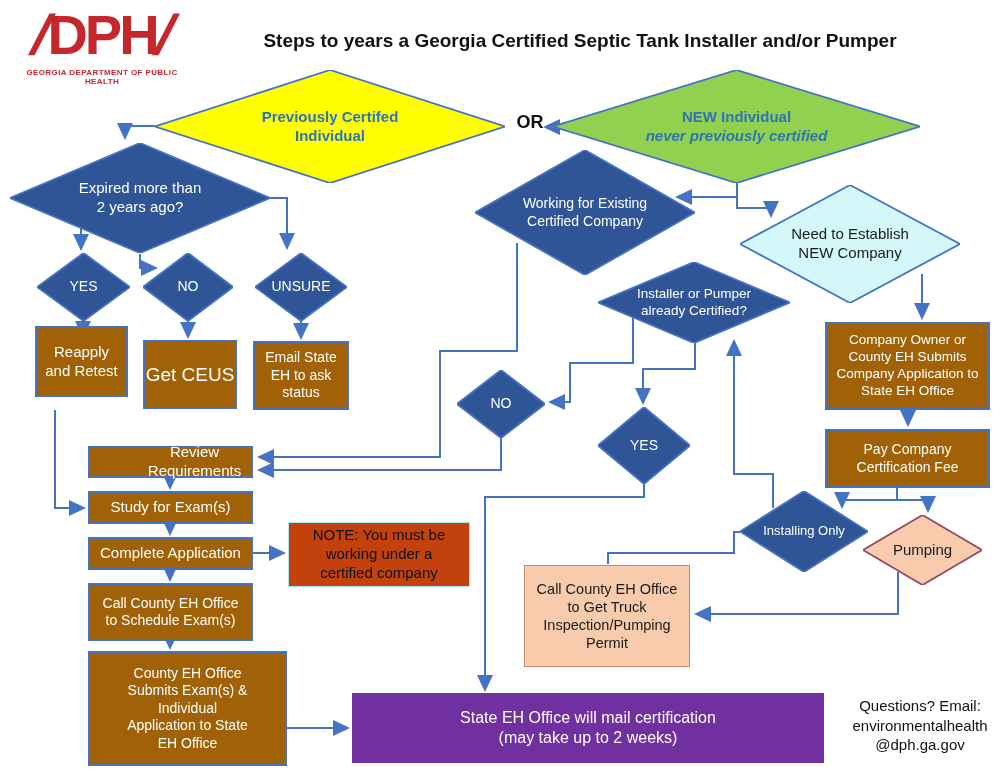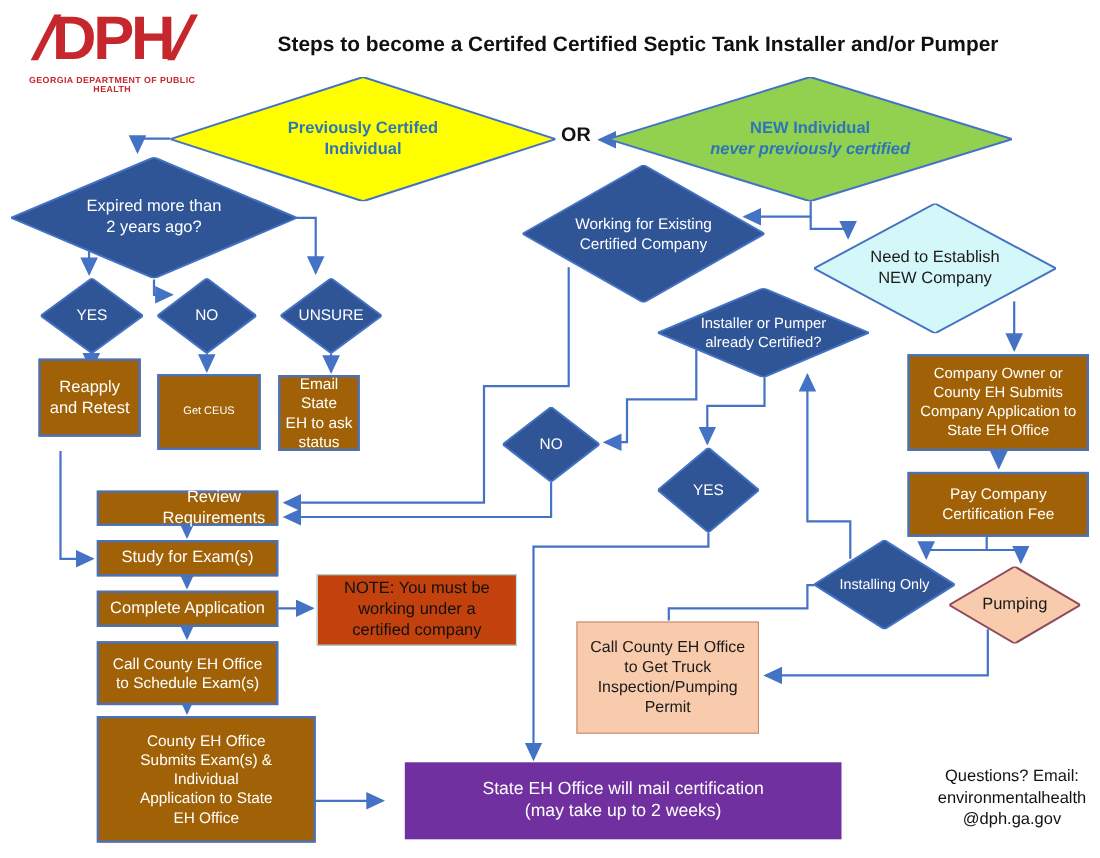--- a/index.html
+++ b/index.html
@@ -30,35 +30,35 @@
   .d-peach polygon{fill:#F8CBAD;stroke:#8f4a5e;}
   .diamond polygon{stroke-width:1.8;vector-effect:non-scaling-stroke;}
   .blue-text{color:#2E75B6;font-weight:bold;font-size:15px;}
   .black-text{color:#1a1a1a;}
   .it{font-style:italic;display:block;}
   .b1{display:block;}
   
   #wires{position:absolute;left:0;top:0;width:1000px;height:780px;pointer-events:none;}
   #wires polyline{fill:none;stroke:#4472C4;stroke-width:2;}
   
-  .or-label{position:absolute;left:510px;top:112px;width:40px;
+  .or-label{position:absolute;left:510px;top:112px;width:40px;text-align:center;
             font-size:18px;font-weight:bold;color:#111;}
   .questions{position:absolute;left:838px;top:696px;width:164px;text-align:center;
              font-size:15px;color:#111;line-height:1.3;white-space:pre-line;}
 </style>
 </head>
 <body>
 
 <div id="canvas">
 
   <div class="logo">
     <div class="logo-letters"><span class="slash">/</span><span>DPH</span><span class="slash">/</span></div>
     <div class="logo-caption">GEORGIA DEPARTMENT OF PUBLIC HEALTH</div>
   </div>
-  <div class="page-title">Steps to become a Certifed Certified Septic Tank Installer and/or Pumper</div>
+  <div class="page-title">Steps to years a Georgia Certified Septic Tank Installer and/or Pumper</div>
 
   <svg id="wires">
     <defs>
       <marker id="ah" markerWidth="10" markerHeight="9" refX="7.5" refY="4" orient="auto">
         <path d="M0,0 L8.5,4 L0,8 z" fill="#4472C4"></path>
       </marker>
     </defs>
     <polyline points="155,126 125,126 125,138" marker-end="url(#ah)"></polyline>
     <polyline points="553,127 545,127" marker-end="url(#ah)"></polyline>
     <polyline points="81,226 81,249" marker-end="url(#ah)"></polyline>
@@ -125,22 +125,22 @@
     <span class="dlabel">NO</span>
   </div>
   <div class="node diamond" style="left:255px;top:253px;width:92px;height:68px;">
     <svg class="d-navy" viewBox="0 0 100 100" preserveAspectRatio="none">
         <polygon points="50,0 100,50 50,100 0,50"></polygon>
       </svg>
     <span class="dlabel">UNSURE</span>
   </div>
   <div class="node rect-navy" style="left:35px;top:326px;width:93px;height:71px;font-size:15px;">Reapply
 and Retest</div>
-  <div class="node rect-navy" style="left:143px;top:340px;width:94px;height:69px;font-size:10px;">Get CEUS</div>
-  <div class="node rect-navy" style="left:253px;top:341px;width:74px;height:69px;">Email State
+  <div class="node rect-navy" style="left:143px;top:340px;width:94px;height:69px;font-size:19px;">Get CEUS</div>
+  <div class="node rect-navy" style="left:253px;top:341px;width:96px;height:69px;">Email State
 EH to ask
 status</div>
 
   <div class="node rect-navy" style="left:88px;top:446px;width:165px;height:32px;font-size:15px;padding-left:48px;">Review Requirements</div>
   <div class="node rect-navy" style="left:88px;top:491px;width:165px;height:33px;font-size:15px;">Study for Exam(s)</div>
   <div class="node rect-navy" style="left:88px;top:537px;width:165px;height:33px;font-size:15px;">Complete Application</div>
   <div class="node rect-navy" style="left:88px;top:583px;width:165px;height:58px;">Call County EH Office
 to Schedule Exam(s)</div>
   <div class="node rect-navy" style="left:88px;top:651px;width:199px;height:115px;">County EH Office
 Submits Exam(s) &amp;
@@ -201,19 +201,19 @@
     <svg class="d-peach" viewBox="0 0 100 100" preserveAspectRatio="none">
         <polygon points="50,0 100,50 50,100 0,50"></polygon>
       </svg>
     <span class="dlabel black-text">Pumping</span>
   </div>
   <div class="node rect-peach" style="left:524px;top:565px;width:166px;height:102px;font-size:14.5px;">Call County EH Office
 to Get Truck
 Inspection/Pumping
 Permit</div>
 
-  <div class="node rect-purple" style="left:352px;top:693px;width:397px;height:70px;margin-left:16px;">State EH Office will mail certification
+  <div class="node rect-purple" style="left:352px;top:693px;width:472px;height:70px;">State EH Office will mail certification
 (may take up to 2 weeks)</div>
   <div class="questions">Questions? Email:
 environmentalhealth
 @dph.ga.gov</div>
 
 </div>
 
 </body></html>

